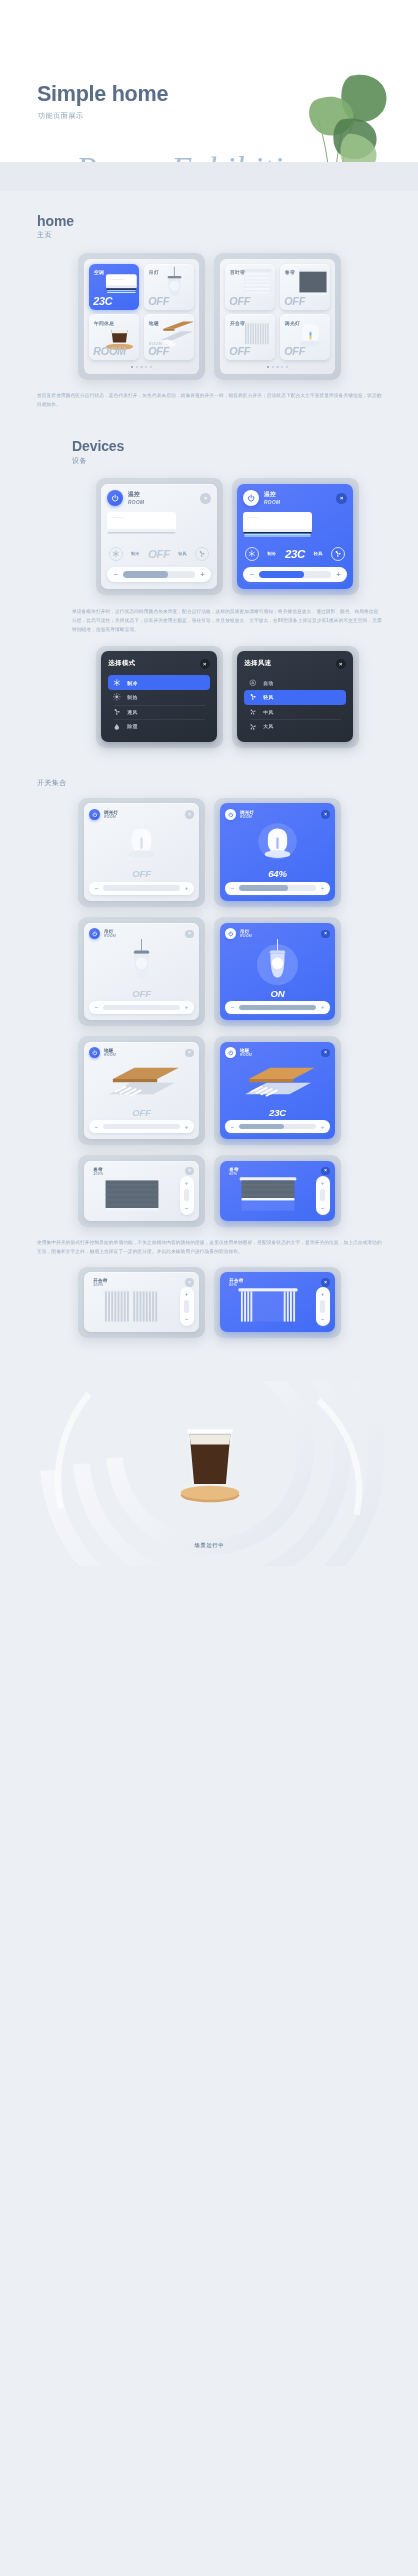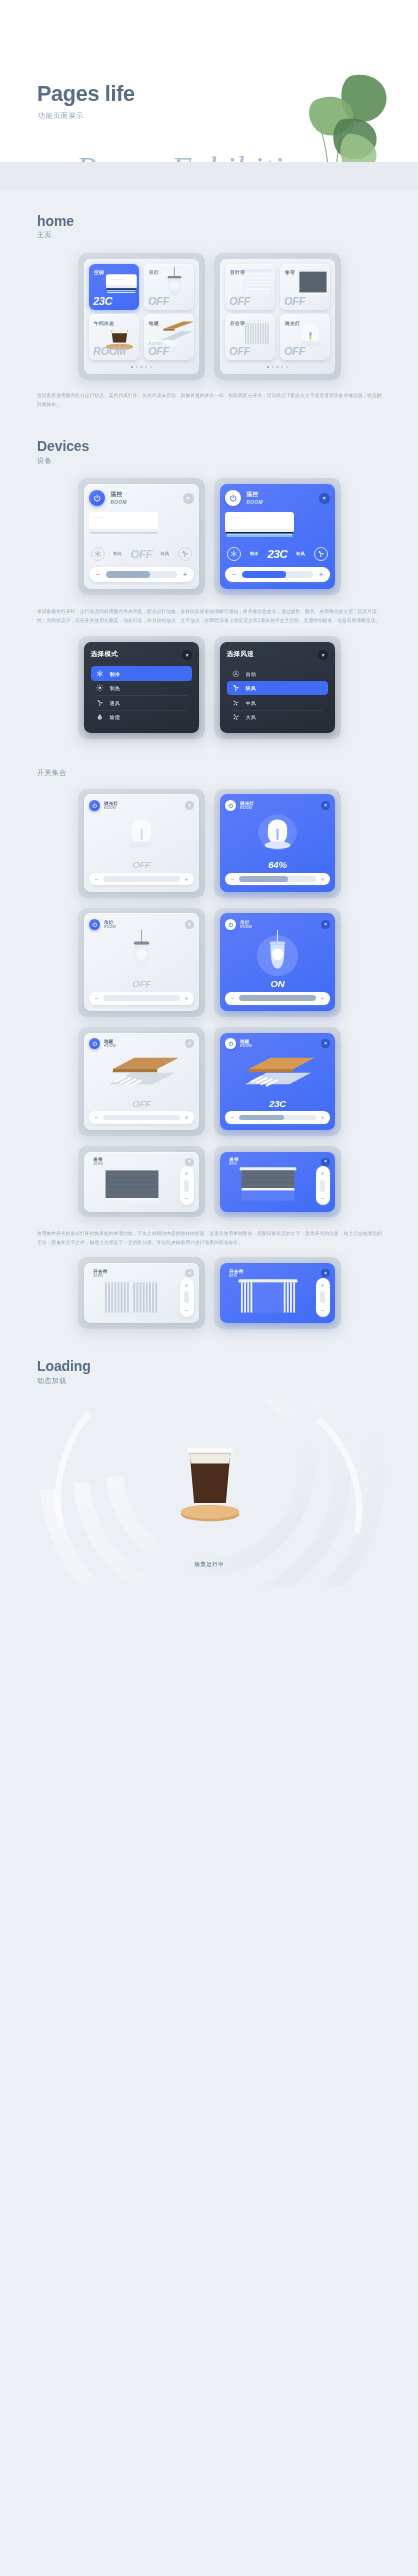--- a/index.html
+++ b/index.html
@@ -378,21 +378,21 @@
     left: 0; right: 0; bottom: 16.6px;
     text-align: center;
     font-size: 5.1px; font-weight: 700;
     color: #7b8ca3; letter-spacing: 0.9px;
   }
 </style>
 </head>
 <body>
 
 <div class="hero">
-  <div class="hero-title">Pages life</div>
+  <div class="hero-title">Simple home</div>
   <div class="hero-sub">功能页面展示</div>
   <div class="hero-script">Pages Exhibition</div>
 
   <svg class="hero-plant" viewBox="0 0 220 230">
     <g fill="none" stroke="#8aab7e" stroke-width="1.6">
       <path d="M120 225 C118 180 112 140 100 108"></path>
       <path d="M132 225 C136 180 146 140 160 100"></path>
       <path d="M126 225 C128 185 132 150 140 120"></path>
     </g>
     <g fill="#5f8f5a" opacity=".92">
@@ -563,21 +563,21 @@
           <span class="dot"></span>
         </div>
       </div>
     </div>
 
   </div>
 
   <div class="desc">首页直接使用颜色区分运行状态，蓝色代表打开，灰色代表未启动，就像普通的开关一样，很容易区分开关；启动状态下配合大文字直接显示设备关键信息，状态醒目易操作。</div>
 </div>
 
-<div style="padding-top:28px;">
+<div style="padding-top:28px;margin-left:35px;">
   <div class="section-head">
     <div class="sec-en">Devices</div>
     <div class="sec-cn">设备</div>
   </div>
 
   <div class="dev-row">
 
     <div class="dev-shell shell">
       <div class="dev-card">
         <div class="dev-head">
@@ -1141,24 +1141,20 @@
             <div class="vtrack"></div>
             <div class="sbtn">−</div>
           </div>
         </div>
       </div>
     </div>
   </div>
 </div>
 
 <div style="padding-top:29px;">
-  <div class="section-head">
-    <div class="sec-en">Loading</div>
-    <div class="sec-cn">动态加载</div>
-  </div>
 
   <div class="loading-stage">
     <svg width="419" height="185" viewBox="0 0 658 290" style="position:absolute;left:0;top:0;">
       <defs>
         <linearGradient id="sw" x1="0" y1="0" x2="1" y2="1">
           <stop offset="0%" stop-color="#ffffff"></stop>
           <stop offset="100%" stop-color="#e3e8ef"></stop>
         </linearGradient>
       </defs>
       <rect x="0" y="0" width="658" height="290" fill="#eceff4"></rect>

